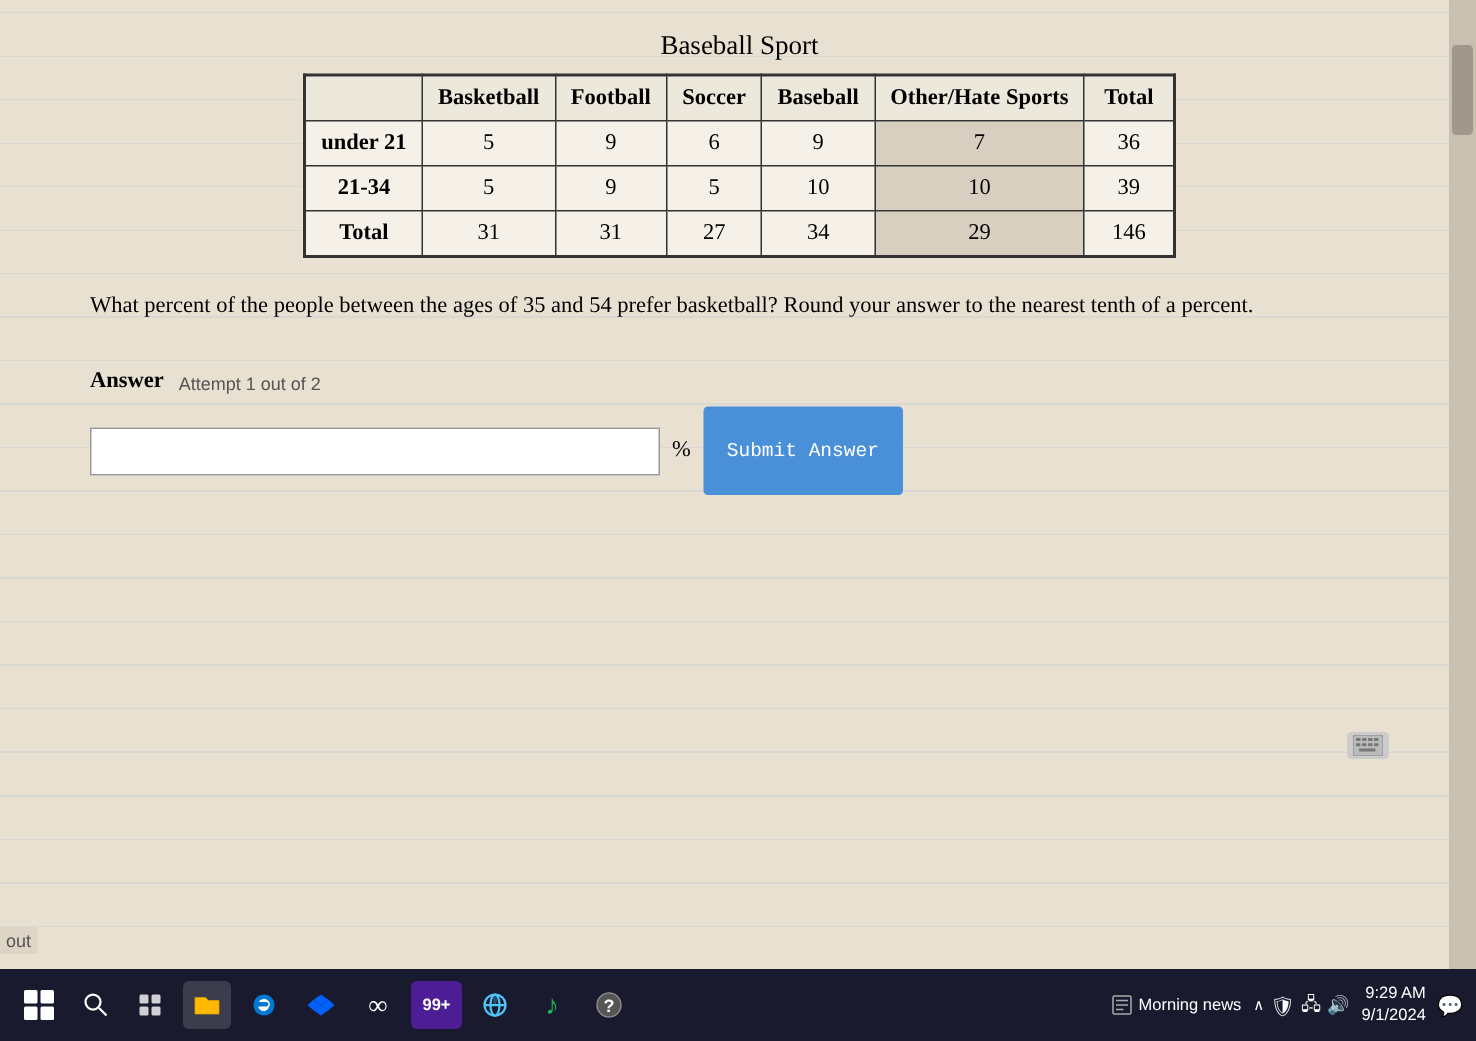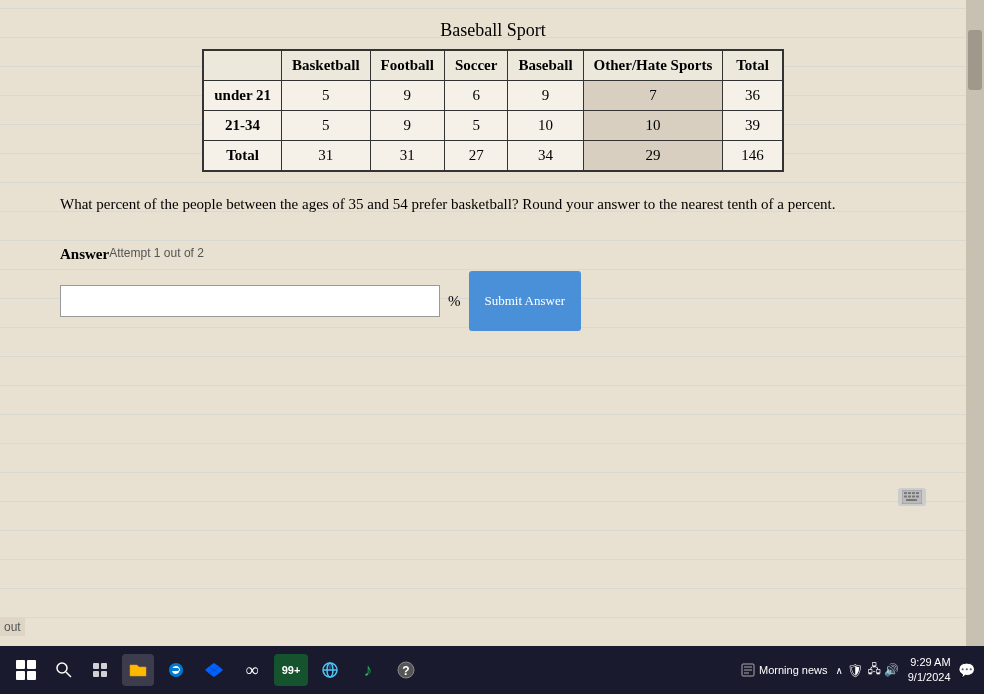--- a/index.html
+++ b/index.html
@@ -117,21 +117,21 @@
       font-family: 'Times New Roman', Times, serif;
     }
 
     .submit-btn {
       background: #4a90d9;
       color: white;
       border: none;
       padding: 22px 16px;
       font-size: 13px;
       cursor: pointer;
-      font-family: Liberation Serif, serif;
+      font-family: Liberation Mono, monospace;
       border-radius: 3px;
     }
 
     .keyboard-icon {
       position: absolute;
       right: 40px;
       bottom: 140px;
       width: 28px;
       height: 18px;
       background: #ccc;
@@ -295,21 +295,21 @@
             <td class="shaded">29</td>
             <td>146</td>
           </tr>
         </tbody>
     </table>
   </div>
 
   <p class="question-text">What percent of the people between the ages of 35 and 54 prefer basketball? Round your answer to the nearest tenth of a percent.</p>
 
   <div>
-    <div style="display:flex; align-items:flex-start; ">
+    <div style="display:flex; align-items:flex-end; gap:10px;">
       <span class="answer-label">Answer</span>
       <span class="attempt-label">Attempt 1 out of 2</span>
     </div>
     <div class="answer-row">
       <input class="answer-input" type="text" style="">
       <span class="percent-sign">%</span>
       <button class="submit-btn">Submit Answer</button>
     </div>
   </div>
 
@@ -379,21 +379,21 @@
     <svg width="18" height="18" viewBox="0 0 18 18">
       <polygon points="9,2 4,5.5 9,9 14,5.5" fill="#0061FF"></polygon>
       <polygon points="4,5.5 9,9 4,12.5 0,9" fill="#0061FF"></polygon>
       <polygon points="9,9 14,5.5 18,9 14,12.5" fill="#0061FF"></polygon>
       <polygon points="4,12.5 9,9 14,12.5 9,16" fill="#0061FF"></polygon>
     </svg>
   </div>
 
   <div class="taskbar-item" style="color:white; font-size:18px;">∞</div>
 
-  <div class="taskbar-item taskbar-icon-wrap" style="background:#14532d; border-radius:4px; width:34px; font-size:11px; color:white; font-weight:bold; font-family:Arial;">
+  <div class="taskbar-item taskbar-icon-wrap" style="background:#4c1d95; border-radius:4px; width:34px; font-size:11px; color:white; font-weight:bold; font-family:Arial;">
     <span>99+</span>
   </div>
 
   <div class="taskbar-item">
     <svg width="18" height="18" viewBox="0 0 18 18">
       <circle cx="9" cy="9" r="7" fill="none" stroke="#4fc3f7" stroke-width="1.5"></circle>
       <ellipse cx="9" cy="9" rx="3" ry="7" fill="none" stroke="#4fc3f7" stroke-width="1.5"></ellipse>
       <line x1="2" y1="9" x2="16" y2="9" stroke="#4fc3f7" stroke-width="1.5"></line>
       <path d="M9 2 Q12 6 9 9 Q6 6 9 2" fill="#4fc3f7" opacity="0.3"></path>
     </svg>

